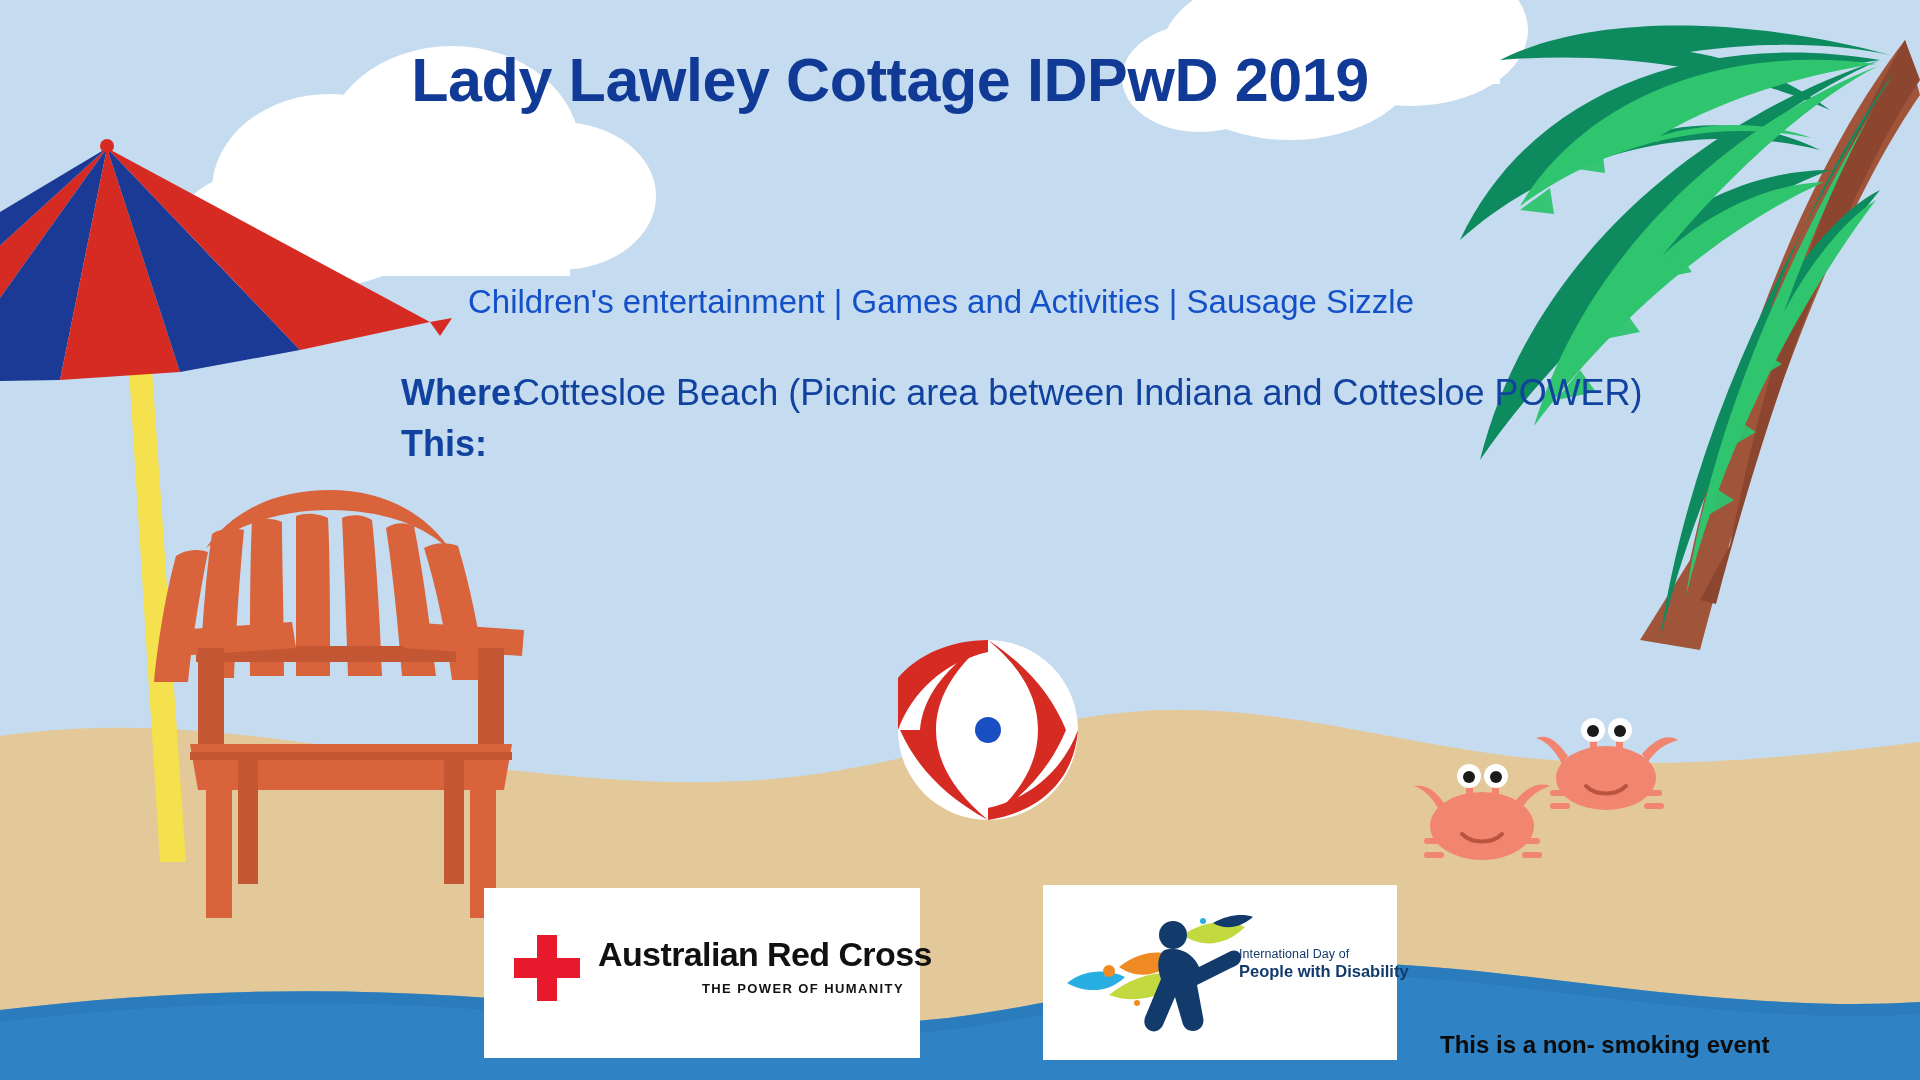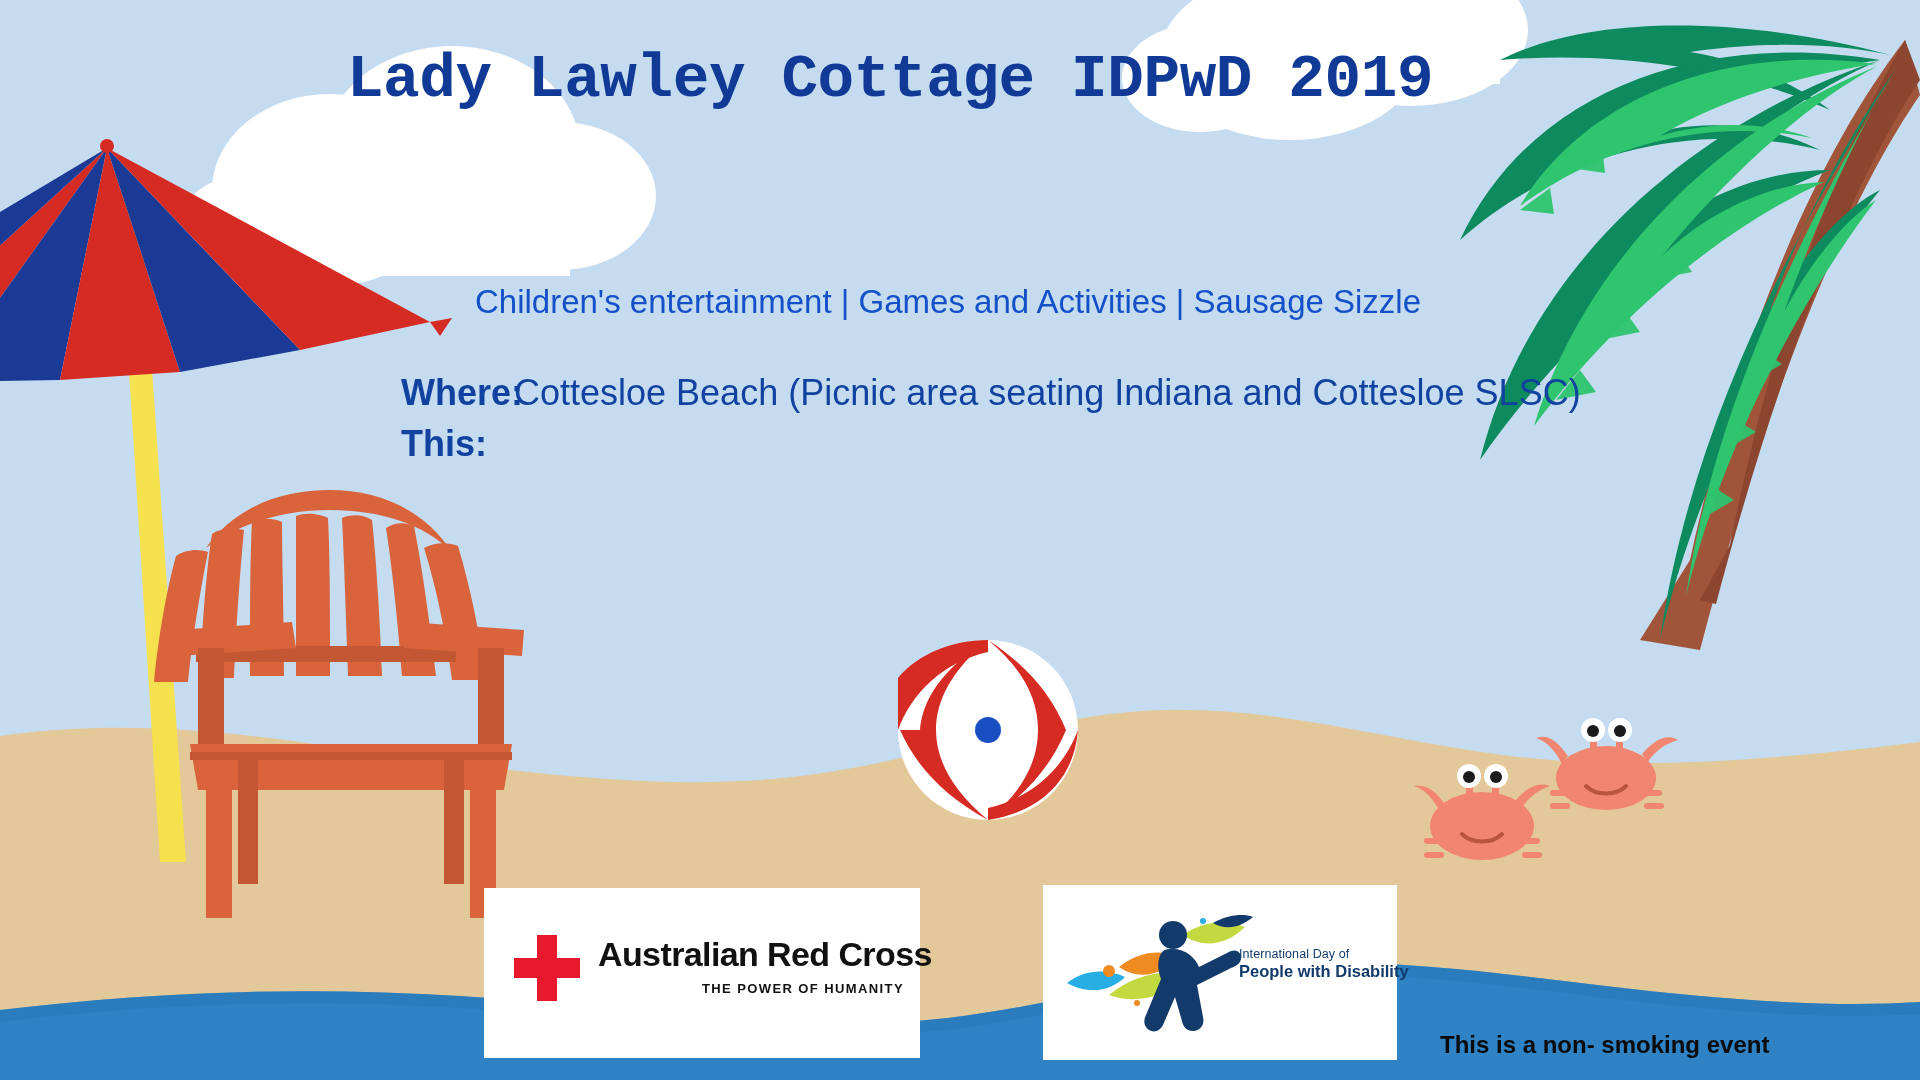--- a/index.html
+++ b/index.html
@@ -17,29 +17,27 @@
   .content{position:absolute;left:0;top:0;width:1920px;height:1080px;pointer-events:none;}
   .content > *{pointer-events:auto;}
 
   .title{
     position:absolute;left:0;top:38px;width:1780px;
     text-align:center;
     font-size:61px;line-height:1.38;
     font-weight:bold;
     color:#103a96;
     letter-spacing:-0.4px;
-    font-family:Liberation Mono, monospace;
   }
   .subtitle{
     position:absolute;left:0;top:283px;width:1882px;
     text-align:center;
     font-size:33px;
     color:#1450c8;
     font-weight:normal;
-    padding-left:7px;
   }
   .details{
     position:absolute;left:401px;top:367px;width:1120px;
     font-size:36px;color:#11429f;line-height:1.42;
   }
   .details .row{display:flex;align-items:baseline;white-space:nowrap;}
   .details .lbl{font-weight:bold;min-width:113px;display:inline-block;}
   .details .val{font-weight:normal;}
   .note{
     position:absolute;left:420px;top:497px;width:1080px;
@@ -252,21 +250,21 @@
 
     <div class="title">
       <div>Lady Lawley Cottage IDPwD 2019</div>
     </div>
 
     <div class="subtitle">Children's entertainment | Games and Activities | Sausage Sizzle</div>
 
     <div class="details">
       <div class="row">
         <span class="lbl">Where:</span>
-        <span class="val">Cottesloe Beach (Picnic area seating Indiana and Cottesloe SLSC)</span>
+        <span class="val">Cottesloe Beach (Picnic area between Indiana and Cottesloe POWER)</span>
       </div>
       <div class="row">
         <span class="lbl">This:</span>
       </div>
     </div>
 
 
     <div class="logo-panel" id="redcross-panel">
       <div class="rc-inner">
         <div class="rc-cross"></div>

